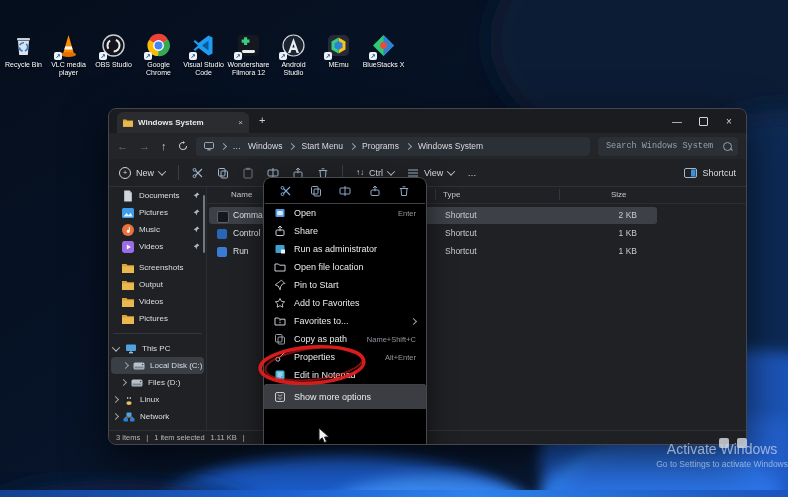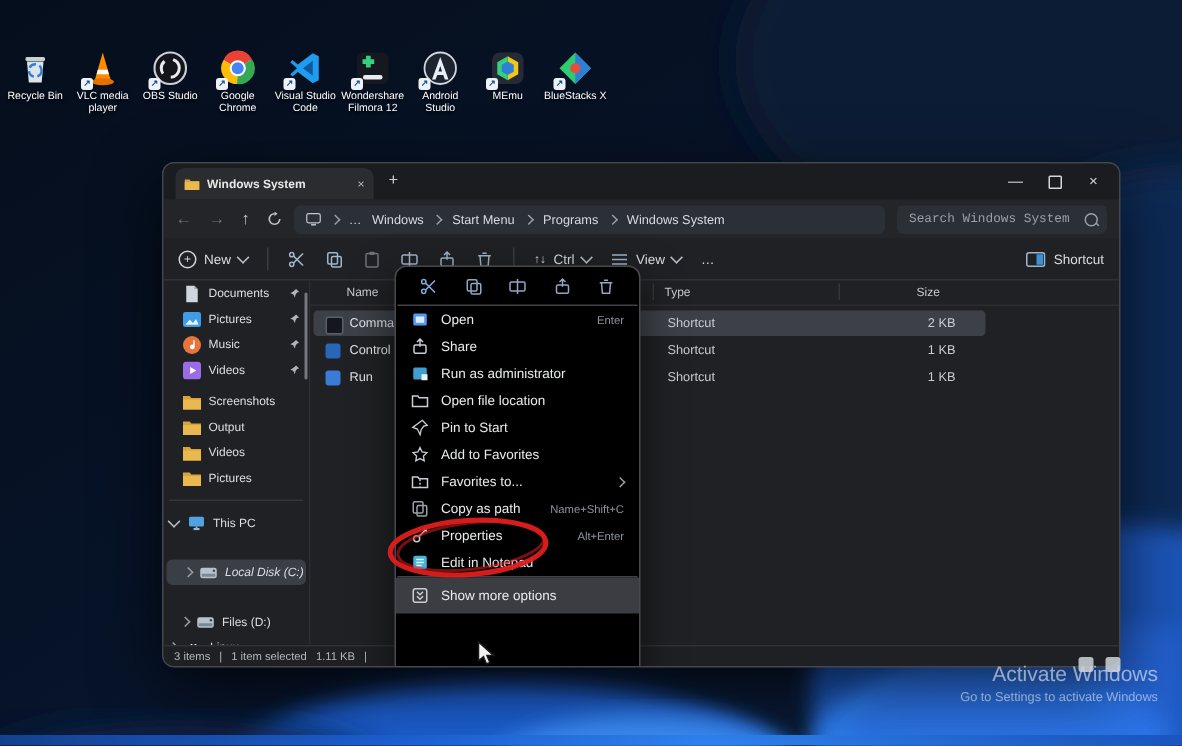--- a/index.html
+++ b/index.html
@@ -60,21 +60,21 @@
   .tdiv{width:1px;height:15px;background:#3b3d42;}
   .plus-c{width:10px;height:10px;border:1px solid #cfd3d8;border-radius:50%;font-size:8px;line-height:9px;
     text-align:center;color:#cfd3d8;}
   .details-btn{margin-left:auto;display:flex;align-items:center;gap:5px;cursor:pointer;}
 
   
   .sidebar{position:absolute;left:0;top:78px;width:97px;bottom:14px;overflow:hidden;border-right:1px solid #2c2d31;}
   .srow{display:flex;align-items:center;height:17px;gap:5px;padding-left:13px;font-size:8px;color:#dcdfe2;cursor:pointer;}
   .srow.tree{padding-left:4px;}
   .srow .pin{margin-left:auto;margin-right:6px;}
-  .srow.sel{background:#3a3e45;border-radius:4px;margin:16px 2px;font-style:italic;}
+  .srow.sel{background:#3a3e45;border-radius:4px;margin:0 2px;}
   .sdiv{height:1px;background:#33353a;margin:6px 4px;}
   .sgap{height:4px;}
   .sbar{position:absolute;right:1px;top:8px;width:2px;height:58px;background:#8a8f96;border-radius:2px;opacity:.8;}
 
   
   .main{position:absolute;left:98px;top:78px;right:0;bottom:14px;overflow:hidden;}
   .colheads{position:absolute;left:0;top:0;width:100%;height:16px;font-size:8px;color:#c7cacd;
     border-bottom:1px solid #2c2d31;}
   .ch{position:absolute;top:3px;}
   .cdiv{position:absolute;top:2px;width:1px;height:11px;background:#34363b;}
@@ -96,21 +96,21 @@
   .msep{height:1px;background:#404247;margin:0 1px;flex:0 0 auto;}
   .mitem{height:18px;display:flex;align-items:center;gap:8px;padding:0 10px;font-size:9px;color:#e8eaec;cursor:pointer;flex:0 0 auto;}
   .mitem .mlbl{flex:1;white-space:nowrap;}
   .mitem .msc{font-size:7.5px;color:#8f949b;}
   .mitem.hl{background:#3c3d42;height:24px;}
   .mico{width:12px;height:12px;flex:0 0 auto;}
 
   
   #annotation{left:0;top:0;z-index:20;pointer-events:none;}
   #cursor{left:318px;top:427px;z-index:22;}
-  #watermark{right:16px;top:441px;text-align:right;z-index:21;}
+  #watermark{right:0;top:441px;text-align:center;z-index:21;}
   #watermark .wt{font-size:14px;color:rgba(255,255,255,.55);}
   #watermark .ws{font-size:8.5px;color:rgba(255,255,255,.5);margin-top:2px;}
   .artifact{width:10px;height:10px;background:#cfd4da;border-radius:2px;opacity:.85;z-index:21;}
 </style>
 </head>
 <body>
 
 <div id="stage">
 
   <svg id="wallpaper" class="abs" width="788" height="497" viewBox="0 0 788 497">

